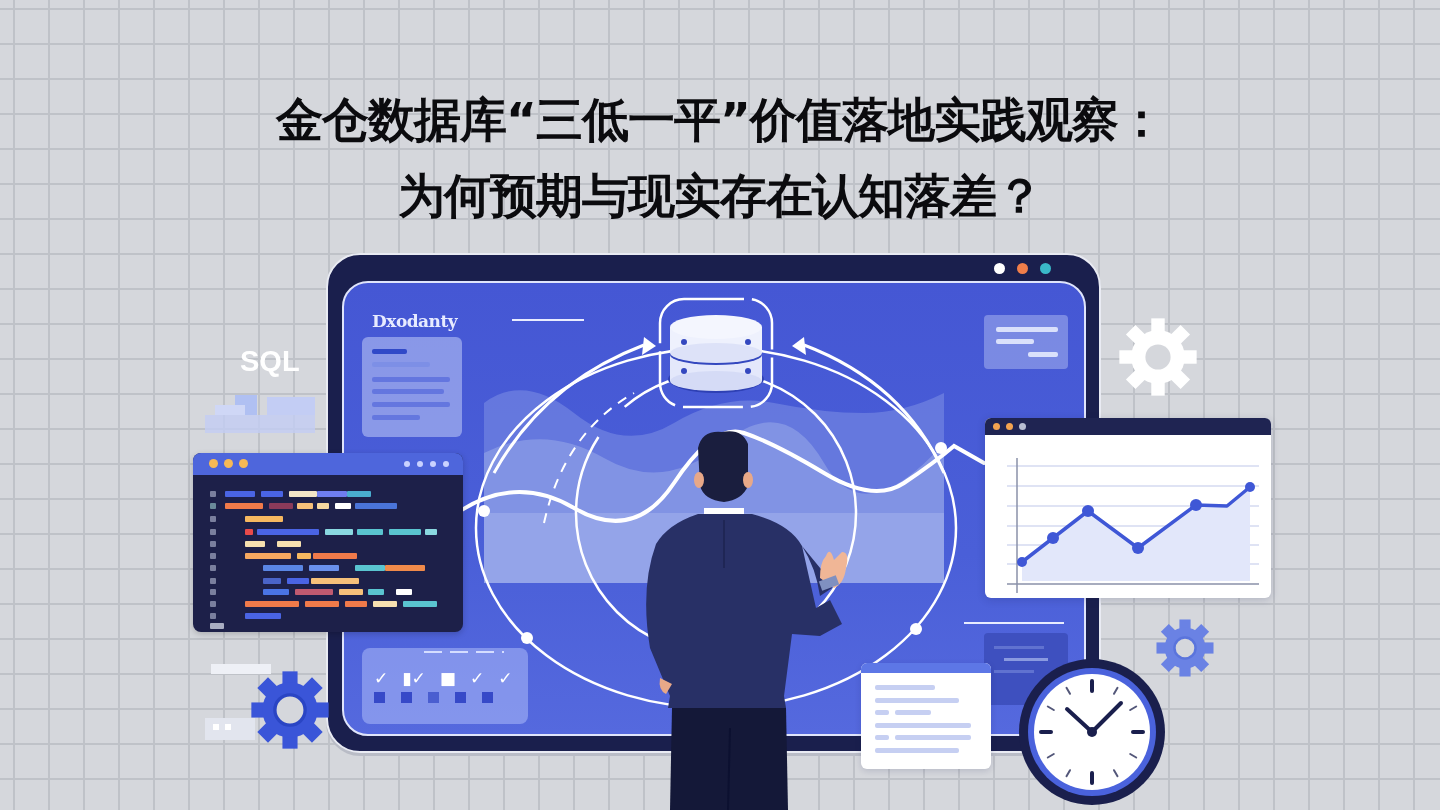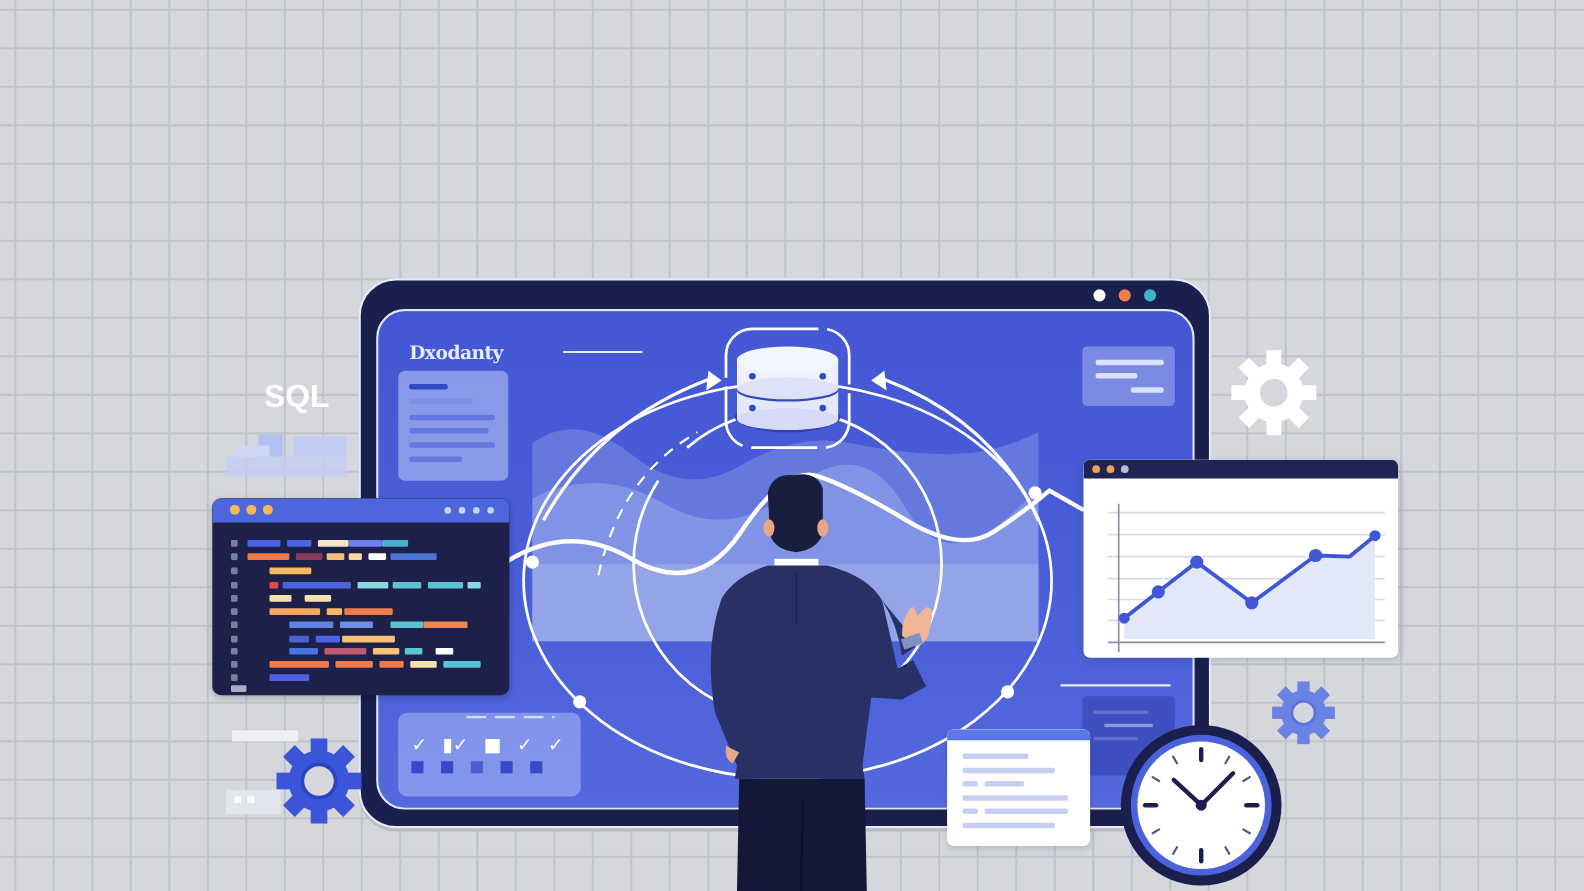--- a/index.html
+++ b/index.html
@@ -119,20 +119,22 @@
 
   
   .person { left: 620px; top: 428px; width: 240px; height: 382px; }
 
   .ghost-bits { left: 205px; top: 660px; }
 </style>
 </head>
 <body>
 
 <div class="headline">
+  <span class="l1">金仓数据库“三低一平”价值落地实践观察：</span>
+  <span class="l2">为何预期与现实存在认知落差？</span>
 </div>
 
 <div class="abs sql-label">SQL</div>
 <svg class="abs sql-ghost" viewBox="0 0 110 42">
   <rect x="0" y="22" width="110" height="18" fill="#c3cdf4" opacity="0.8"></rect>
   <rect x="30" y="2" width="22" height="20" fill="#b0c0f2"></rect>
   <rect x="62" y="4" width="48" height="18" fill="#c3cdf4"></rect>
   <rect x="10" y="12" width="30" height="10" fill="#cfd7f6"></rect>
 </svg>
 

